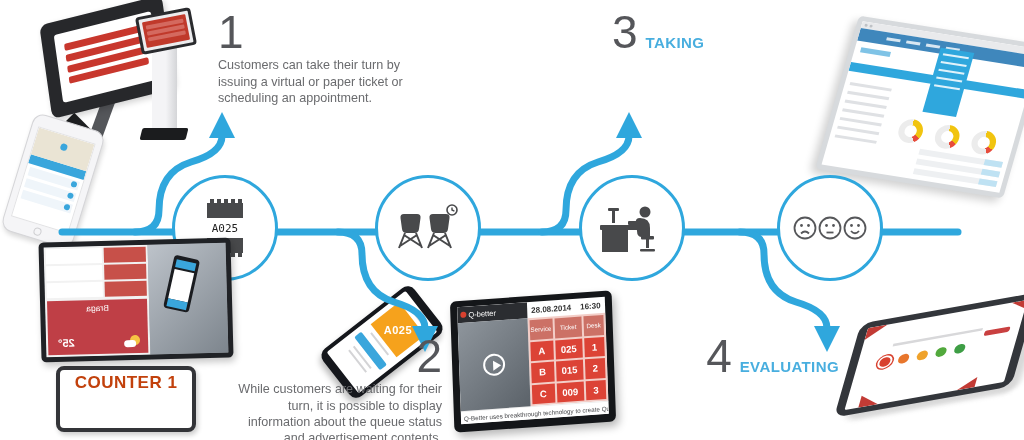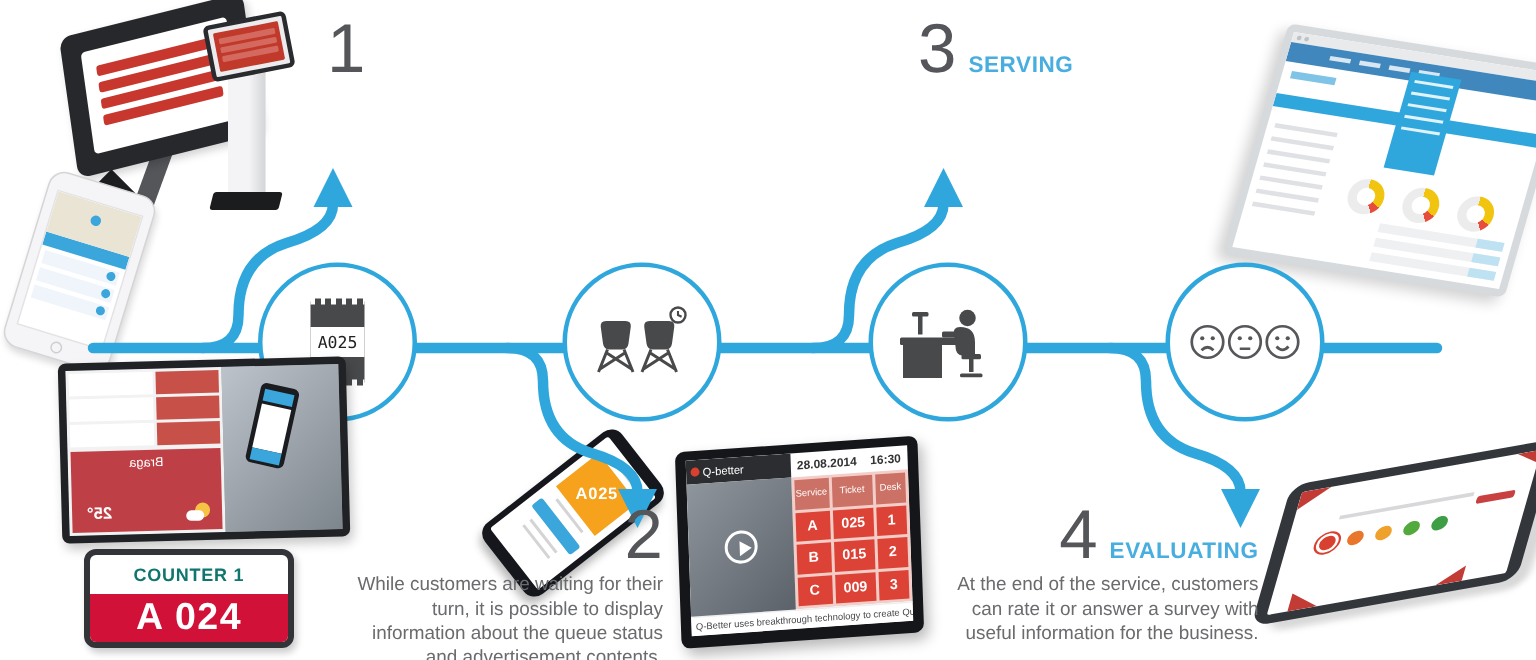--- a/index.html
+++ b/index.html
@@ -83,22 +83,22 @@
   .sun::after{content:"";position:absolute;left:0;bottom:0;width:12px;height:7px;border-radius:6px;background:#fff;}
   .tvL-right{flex:1;background:linear-gradient(135deg,#BDC3CA,#7D858D);position:relative;}
   .mini-phone{position:absolute;left:26%;top:12%;width:26px;height:54px;background:#1A1C20;border-radius:4px;
        transform:rotate(14deg);padding:4px 3px;}
   .mini-phone i{display:block;height:8px;background:#3AA6DC;margin-bottom:2px;}
   .mini-phone em{display:block;height:30px;background:#fff;}
 
   
   .counter{position:absolute;left:56px;top:366px;width:140px;height:66px;border:4px solid #333438;border-radius:8px;
        background:#fff;z-index:5;display:flex;flex-direction:column;overflow:hidden;box-shadow:2px 3px 5px rgba(0,0,0,.2);}
-  .counter-top{flex:0 0 44%;display:flex;align-items:center;justify-content:center;font-size:12px;font-weight:bold;
-       color:#0f766e;letter-spacing:.5px;}
+  .counter-top{flex:0 0 44%;display:flex;align-items:center;justify-content:center;font-size:17px;font-weight:bold;
+       color:#c2410c;letter-spacing:.5px;}
   .counter-bot{flex:1;background:#D21139;color:#fff;display:flex;align-items:center;justify-content:center;
        font-size:25px;font-weight:bold;letter-spacing:1px;}
 
   
   .phoneS{position:absolute;left:352px;top:284px;width:60px;height:116px;transform:rotate(52deg);
        background:#15171C;border-radius:9px;padding:8px 4px;z-index:1;box-shadow:3px 4px 6px rgba(0,0,0,.28);}
   .phoneS .scr{width:100%;height:100%;background:#fff;border-radius:2px;overflow:hidden;
        display:flex;flex-direction:column;align-items:center;padding:4px 3px;}
   .ps-line{width:60%;height:2px;background:#D4D4D6;margin:2px 0;}
   .ps-card{width:92%;height:36px;background:#F6A21C;display:flex;align-items:center;justify-content:center;margin:2px 0;}
@@ -278,42 +278,42 @@
         <circle cx="59.5" cy="12.5" r="1.4"></circle>
           <circle cx="66.5" cy="12.5" r="1.4"></circle>
       </g>
     </svg>
   </div>
 
   <div class="step step1">
     <div class="step-head">
       <span class="step-num">1</span>
     </div>
+    <p class="step-body">Customers can take their turn by issuing a virtual or paper ticket or scheduling an appointment.</p>
   </div>
 
   <div class="step step2">
     <div class="step-head">
       <span class="step-num">2</span>
     </div>
     <p class="step-body">While customers are waiting for their turn, it is possible to display information about the queue status and advertisement contents.</p>
   </div>
 
   <div class="step step3">
     <div class="step-head">
       <span class="step-num">3</span>
-      <span class="step-title">SERVING</span>
+      <span class="step-title">TAKING</span>
     </div>
   </div>
 
   <div class="step step4">
     <div class="step-head">
       <span class="step-num">4</span>
       <span class="step-title">EVALUATING</span>
     </div>
-    <p class="step-body">At the end of the service, customers can rate it or answer a survey with useful information for the business.</p>
   </div>
 
   <div class="tvL">
     <div class="scr">
       <div class="tvL-left">
         <div class="tvL-row">
             <i class="cw"></i>
             <i class="cr"></i>
           </div>
         <div class="tvL-row">
@@ -337,21 +337,20 @@
             <i></i>
             <em></em>
             <i></i>
           </div>
       </div>
     </div>
   </div>
 
   <div class="counter">
     <div class="counter-top">COUNTER 1</div>
-    <div class="counter-bot">A 024</div>
   </div>
 
   <div class="phoneS">
     <div class="scr">
       <i class="ps-line"></i>
       <div class="ps-card">
         <span>A025</span>
       </div>
       <i class="ps-line"></i>
       <div class="ps-btn"></div>

